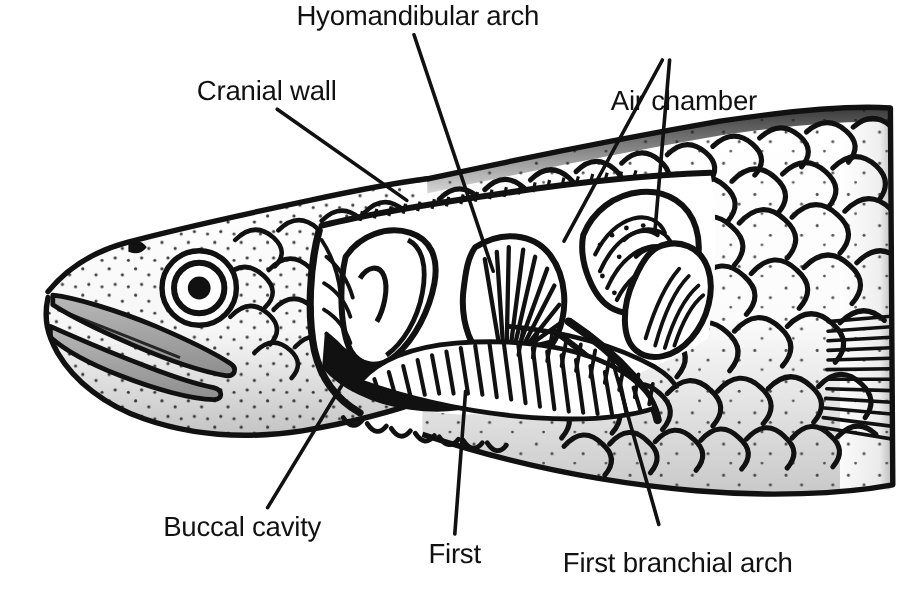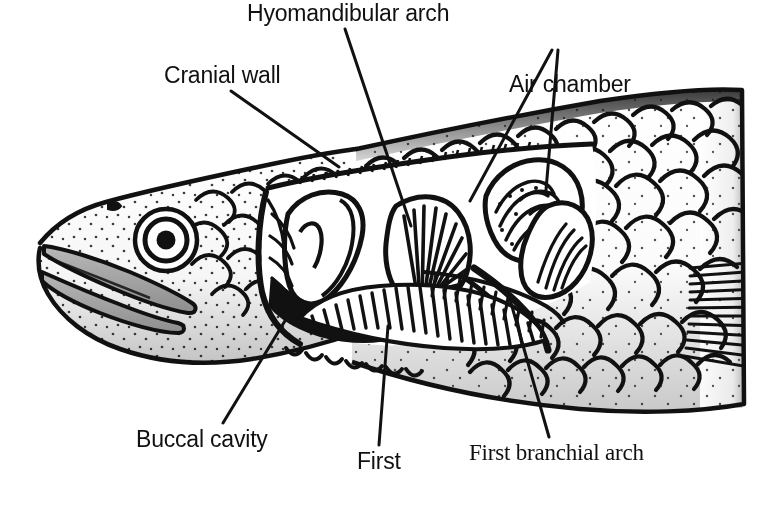--- a/index.html
+++ b/index.html
@@ -21,21 +21,21 @@
     line-height:24px;
     letter-spacing:-0.2px;
     white-space:nowrap;
     font-weight:400;
   }
   #lbl-hyomandibular{left:247px;top:1px;}
   #lbl-airchamber{left:509px;top:24px;margin-top:48px;}
   #lbl-cranialwall{left:164px;top:63px;}
   #lbl-buccal{left:136px;top:427px;}
   #lbl-gill{left:357px;top:449px;}
-  #lbl-firstbranchial{left:469px;top:441px;font-family:Liberation Serif, serif;}
+  #lbl-firstbranchial{left:469px;top:457px;}
 </style>
 </head>
 <body>
 
 <div id="stage">
 
   <svg id="figure-svg" viewBox="0 0 768 506" xmlns="http://www.w3.org/2000/svg">
     <defs>
       <linearGradient id="gBodyV" x1="0" y1="0" x2="0" y2="1">
         <stop offset="0" stop-color="#ffffff"></stop>

